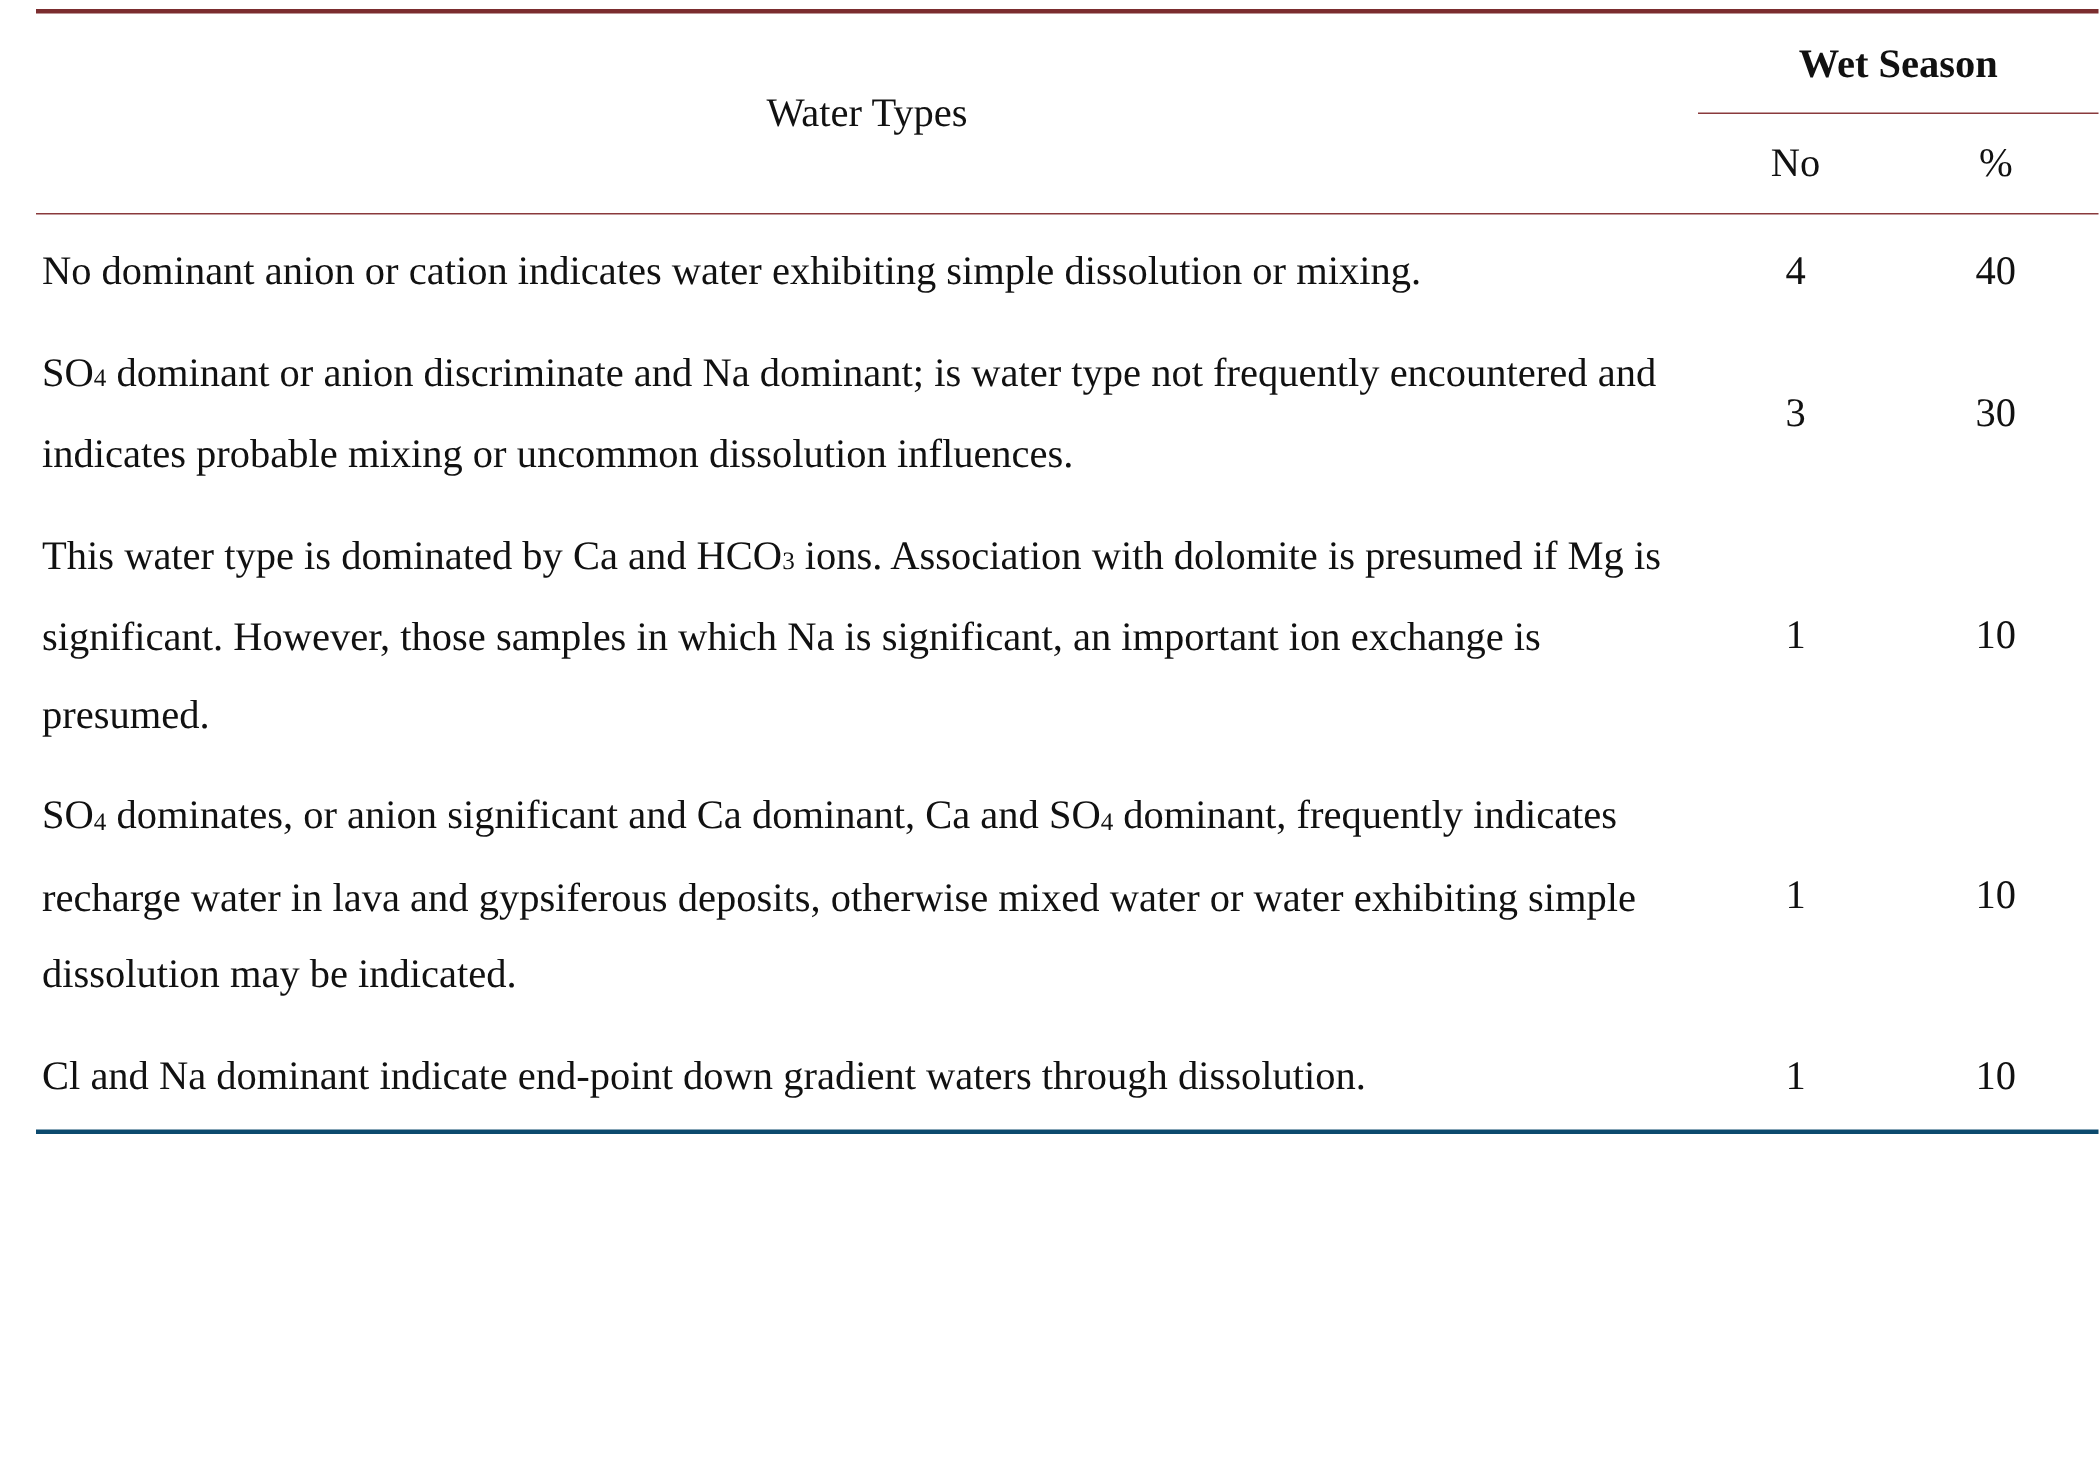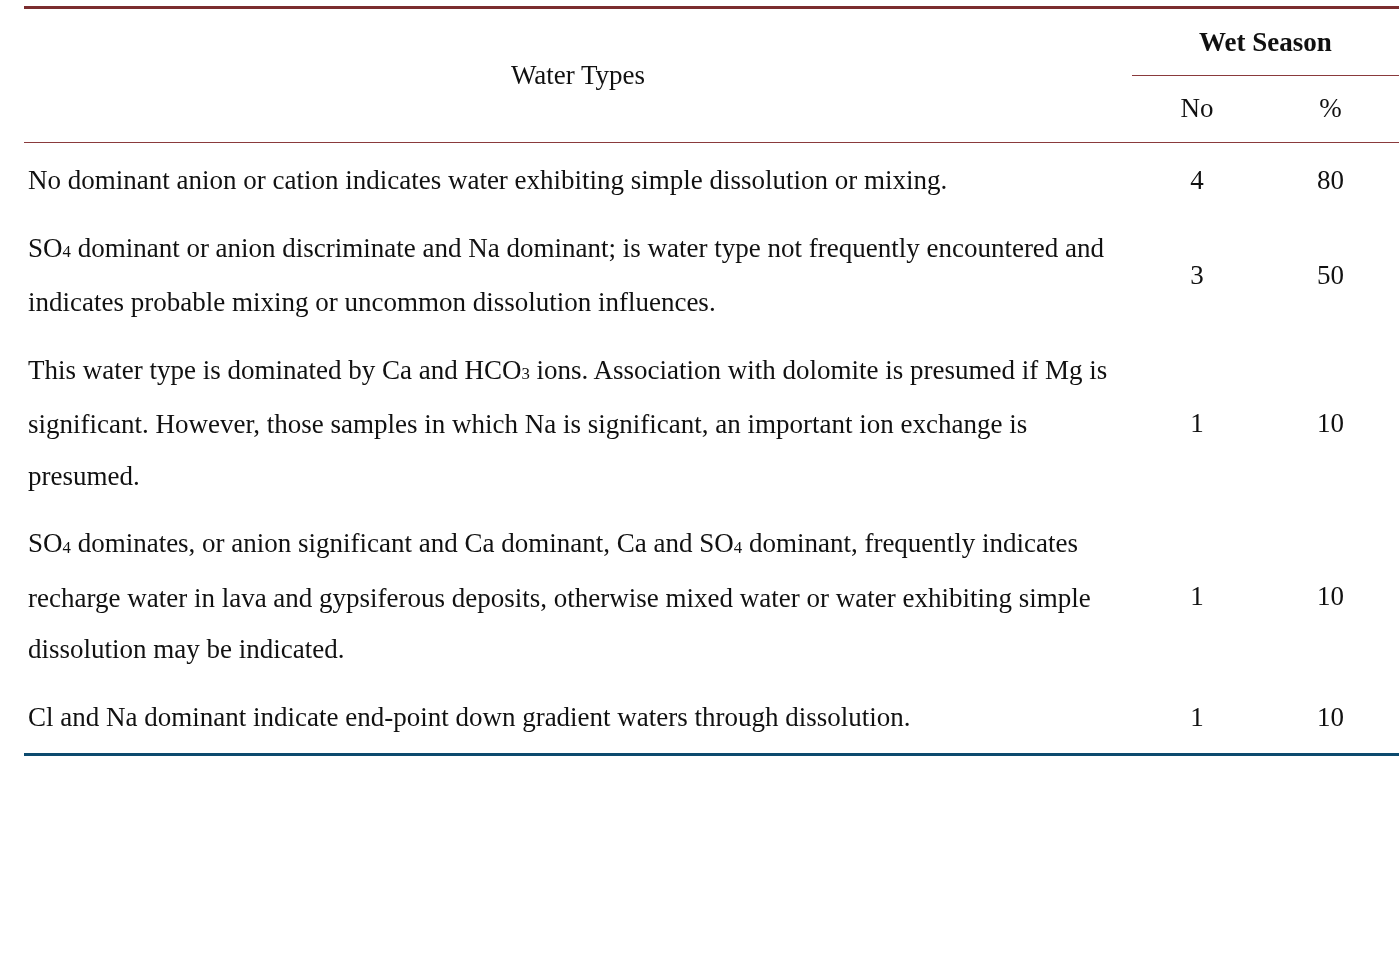--- a/index.html
+++ b/index.html
@@ -92,26 +92,26 @@
       </tr>
       <tr class="rule-mid">
         <th class="sub-head col-no">No</th>
         <th class="sub-head col-pct">%</th>
       </tr>
     </thead>
     <tbody>
       <tr class="data-row first-row">
         <td class="desc"><span>No dominant anion or cation indicates water exhibiting simple dissolution or mixing.</span></td>
         <td class="num">4</td>
-        <td class="num">80</td>
+        <td class="num">40</td>
       </tr>
       <tr class="data-row">
         <td class="desc"><span>SO</span><sub>4</sub><span> dominant or anion discriminate and Na dominant; is water type not frequently encountered and indicates probable mixing or uncommon dissolution influences.</span></td>
         <td class="num">3</td>
-        <td class="num">50</td>
+        <td class="num">30</td>
       </tr>
       <tr class="data-row">
         <td class="desc"><span>This water type is dominated by Ca and HCO</span><sub>3</sub><span> ions. Association with dolomite is presumed if Mg is significant. However, those samples in which Na is significant, an important ion exchange is presumed.</span></td>
         <td class="num">1</td>
         <td class="num">10</td>
       </tr>
       <tr class="data-row">
         <td class="desc"><span>SO</span><sub>4</sub><span> dominates, or anion significant and Ca dominant, Ca and SO</span><sub>4</sub><span> dominant, frequently indicates recharge water in lava and gypsiferous deposits, otherwise mixed water or water exhibiting simple dissolution may be indicated.</span></td>
         <td class="num">1</td>
         <td class="num">10</td>

